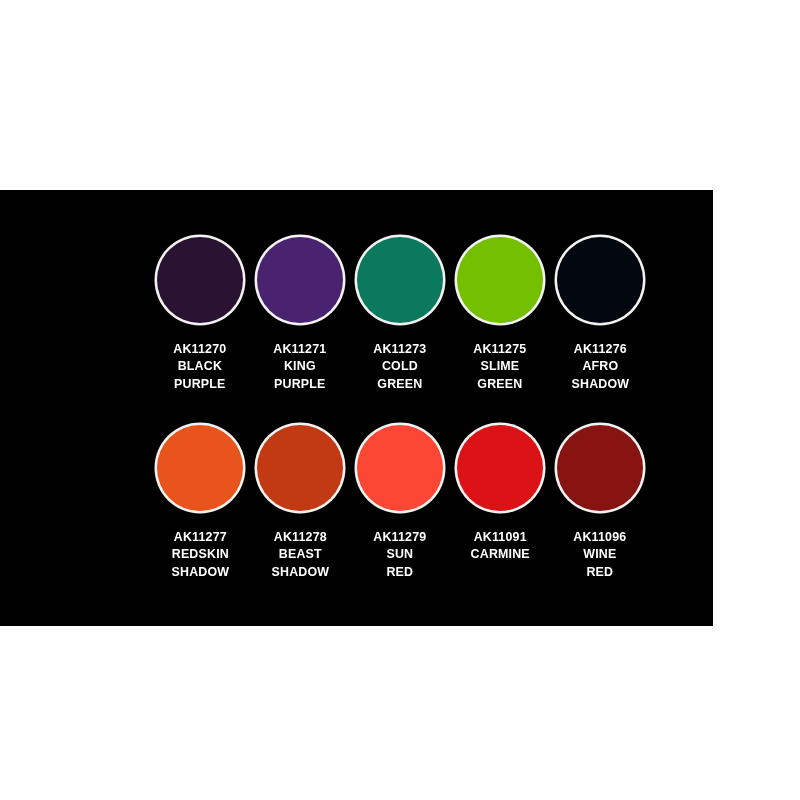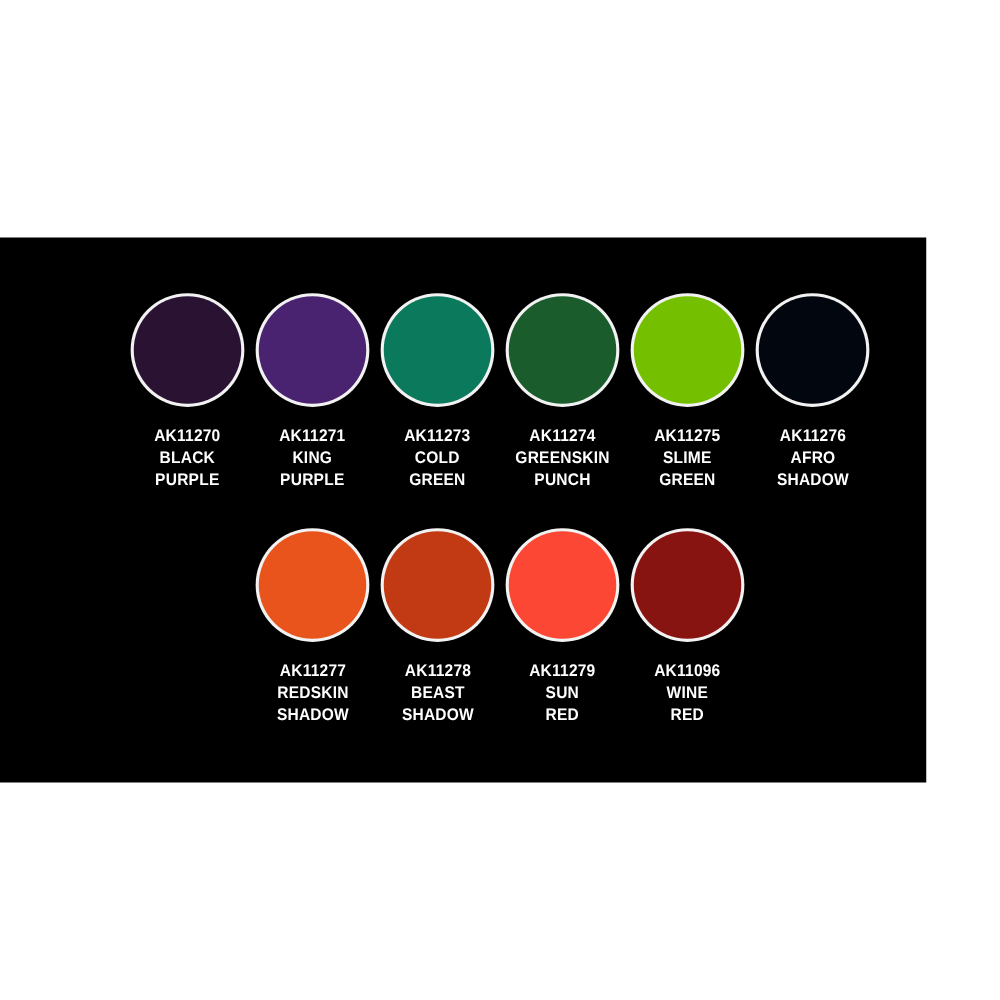--- a/index.html
+++ b/index.html
@@ -10,21 +10,20 @@
     background: #ffffff;
     font-family: "Liberation Sans", sans-serif;
   }
 
   #page {
     position: relative;
     width: 713px;
     height: 800px;
     background: #ffffff;
     overflow: hidden;
-    padding-left: 28px;
   }
 
   #panel {
     position: absolute;
     left: 0;
     top: 190px;
     width: 800px;
     height: 436px;
     background: #000000;
   }
@@ -130,30 +129,20 @@
               <div class="disc" style="background: rgb(11, 121, 92);"></div>
             </div>
             <div class="label">
               <span class="code">AK11273</span>
               <span class="nm">COLD</span>
               <span class="nm">GREEN</span>
             </div>
           </div>
           <div class="swatch">
             <div class="disc-wrap">
-              <div class="disc" style="background: rgb(26, 92, 43);"></div>
-            </div>
-            <div class="label">
-              <span class="code">AK11274</span>
-              <span class="nm">GREENSKIN</span>
-              <span class="nm">PUNCH</span>
-            </div>
-          </div>
-          <div class="swatch">
-            <div class="disc-wrap">
               <div class="disc" style="background: rgb(116, 192, 0);"></div>
             </div>
             <div class="label">
               <span class="code">AK11275</span>
               <span class="nm">SLIME</span>
               <span class="nm">GREEN</span>
             </div>
           </div>
           <div class="swatch">
             <div class="disc-wrap">
@@ -188,20 +177,29 @@
             </div>
           </div>
           <div class="swatch">
             <div class="disc-wrap">
               <div class="disc" style="background: rgb(251, 71, 51);"></div>
             </div>
             <div class="label">
               <span class="code">AK11279</span>
               <span class="nm">SUN</span>
               <span class="nm">RED</span>
+            </div>
+          </div>
+          <div class="swatch">
+            <div class="disc-wrap">
+              <div class="disc" style="background: rgb(220, 19, 22);"></div>
+            </div>
+            <div class="label">
+              <span class="code">AK11091</span>
+              <span class="nm">CARMINE</span>
             </div>
           </div>
           <div class="swatch">
             <div class="disc-wrap">
               <div class="disc" style="background: rgb(135, 20, 16);"></div>
             </div>
             <div class="label">
               <span class="code">AK11096</span>
               <span class="nm">WINE</span>
               <span class="nm">RED</span>

